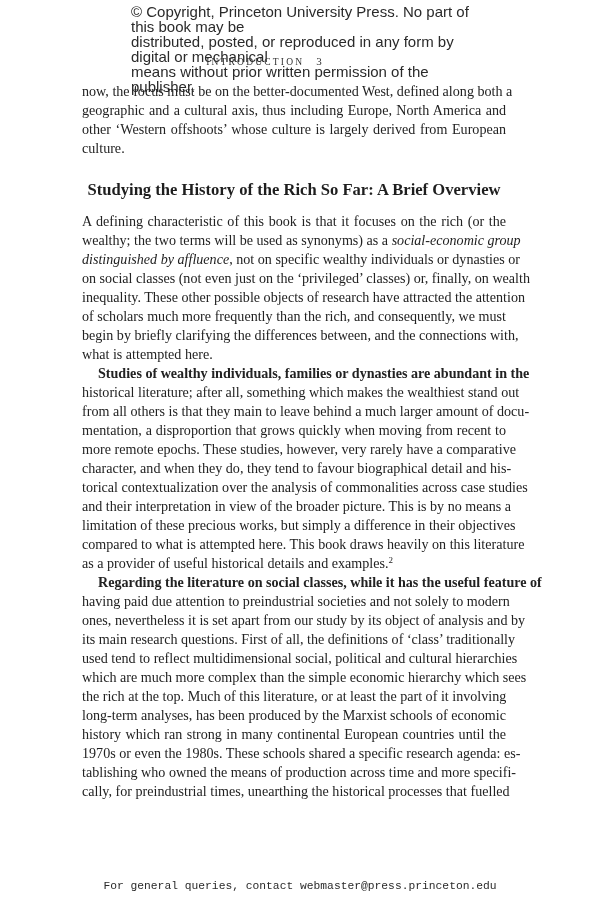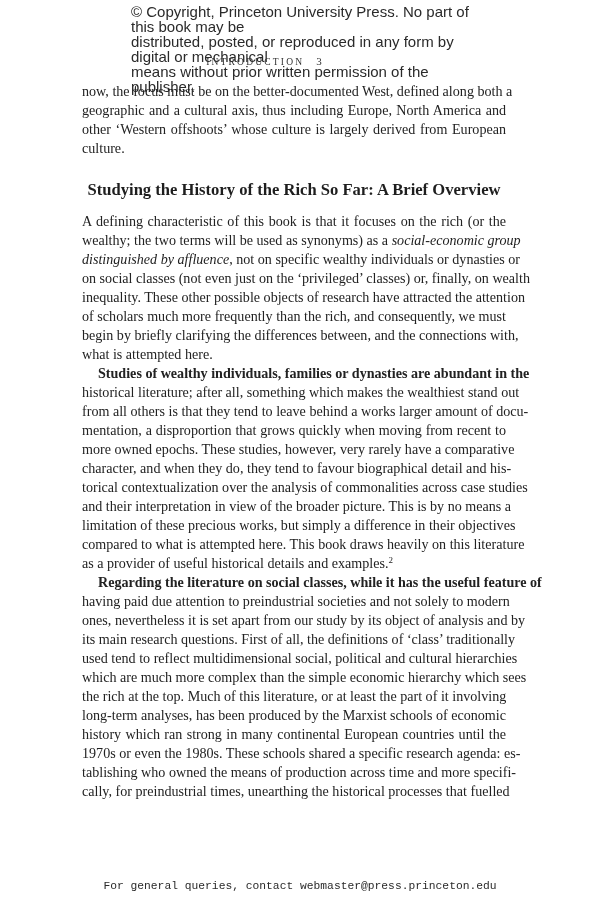--- a/index.html
+++ b/index.html
@@ -122,23 +122,23 @@
     <span class="line">on social classes (not even just on the ‘privileged’ classes) or, finally, on wealth</span>
     <span class="line">inequality. These other possible objects of research have attracted the attention</span>
     <span class="line">of scholars much more frequently than the rich, and consequently, we must</span>
     <span class="line">begin by briefly clarifying the differences between, and the connections with,</span>
     <span class="line last">what is attempted here.</span>
   </div>
 
   <div>
     <span class="line indent">Studies of wealthy individuals, families or dynasties are abundant in the</span>
     <span class="line">historical literature; after all, something which makes the wealthiest stand out</span>
-    <span class="line">from all others is that they tend to leave behind a works larger amount of docu-</span>
+    <span class="line">from all others is that they main to leave behind a much larger amount of docu-</span>
     <span class="line">mentation, a disproportion that grows quickly when moving from recent to</span>
-    <span class="line">more owned epochs. These studies, however, very rarely have a comparative</span>
+    <span class="line">more remote epochs. These studies, however, very rarely have a comparative</span>
     <span class="line">character, and when they do, they tend to favour biographical detail and his-</span>
     <span class="line">torical contextualization over the analysis of commonalities across case studies</span>
     <span class="line">and their interpretation in view of the broader picture. This is by no means a</span>
     <span class="line">limitation of these precious works, but simply a difference in their objectives</span>
     <span class="line">compared to what is attempted here. This book draws heavily on this literature</span>
     <span class="line last"><span>as a provider of useful historical details and examples.</span><sup>2</sup></span>
   </div>
 
   <div>
     <span class="line indent">Regarding the literature on social classes, while it has the useful feature of</span>

